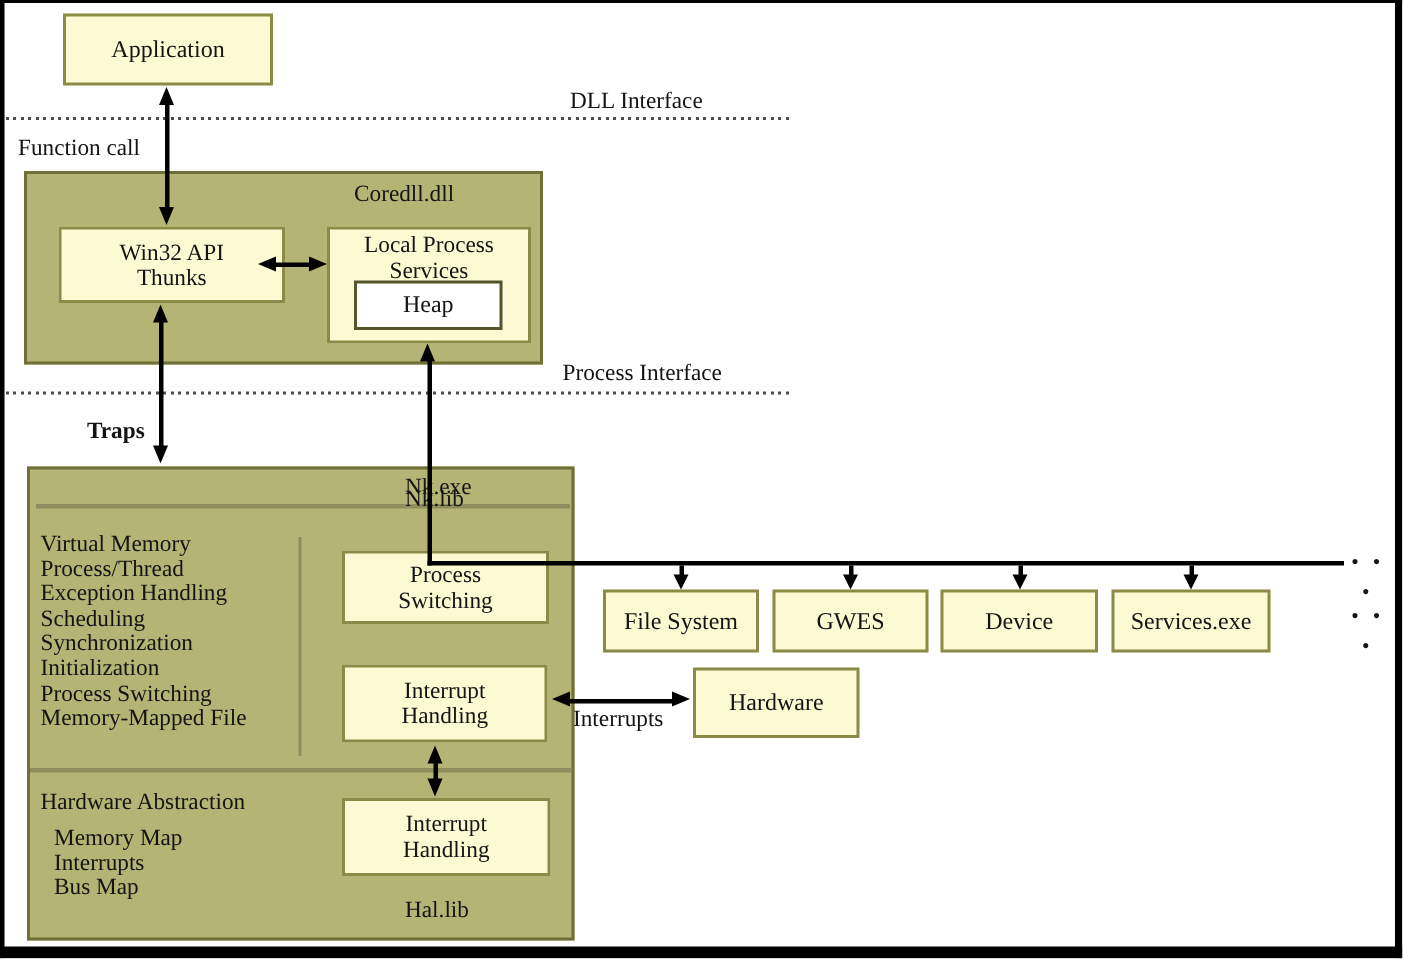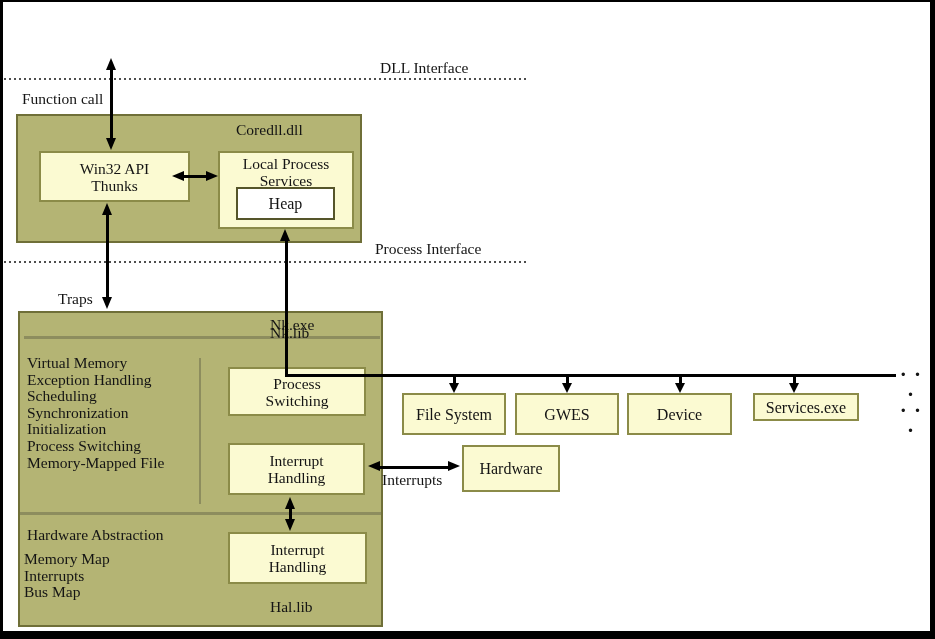--- a/index.html
+++ b/index.html
@@ -34,71 +34,73 @@
     width:34px; height:20px; line-height:20px; text-align:center; }
 </style>
 </head>
 <body>
 
 <div id="canvas">
 
   <div class="dotted" style="left:4px;top:78px;width:524px;"></div>
   <div class="dotted" style="left:4px;top:261px;width:524px;"></div>
 
+  <div class="box-pale" style="left:42px;top:9px;width:140px;height:48px;font-size:16px;">Application</div>
   <div class="lbl lbl-r" style="left:380px;top:59px;width:150px;">DLL Interface</div>
-  <div class="lbl" style="left:22px;top:90px;">Function call</div>
+  <div class="lbl" style="left:12px;top:90px;">Function call</div>
 
   <div class="box-olive" style="left:16px;top:114px;width:346px;height:129px;"></div>
   <div class="lbl lbl-r" style="left:236px;top:121px;width:102px;">Coredll.dll</div>
   <div class="box-pale" style="left:39px;top:151px;width:151px;height:51px;">Win32 API
 Thunks</div>
   <div class="box-pale" style="left:218px;top:151px;width:136px;height:78px;align-items:flex-start;padding-top:2px;">Local Process
 Services</div>
   <div class="box-white" style="left:236px;top:187px;width:99px;height:33px;">Heap</div>
 
   <div class="lbl lbl-r" style="left:375px;top:240px;width:150px;">Process Interface</div>
-  <div class="lbl" style="left:58px;top:290px;">Traps</div>
+  <div class="lbl" style="left:58px;top:279px;font-weight:bold;">Traps</div>
 
   <div class="box-olive" style="left:18px;top:311px;width:365px;height:316px;"></div>
   <div class="lbl lbl-r" style="left:270px;top:316px;width:100px;">Nk.exe</div>
   <div class="divider" style="left:24px;top:336px;width:356px;height:3px;"></div>
   <div class="lbl lbl-r" style="left:270px;top:324px;width:98px;">Nk.lib</div>
 
   <div class="list" style="left:27px;top:355px;width:170px;">
     <div>Virtual Memory</div>
+    <div>Process/Thread</div>
     <div>Exception Handling</div>
     <div>Scheduling</div>
     <div>Synchronization</div>
     <div>Initialization</div>
     <div>Process Switching</div>
     <div>Memory-Mapped File</div>
   </div>
   <div class="divider" style="left:199px;top:358px;width:2px;height:146px;"></div>
 
   <div class="box-pale" style="left:228px;top:367px;width:138px;height:49px;">Process
 Switching</div>
   <div class="box-pale" style="left:228px;top:443px;width:137px;height:52px;">Interrupt
 Handling</div>
 
   <div class="divider" style="left:20px;top:512px;width:361px;height:3px;"></div>
   <div class="lbl" style="left:27px;top:526px;">Hardware Abstraction</div>
-  <div class="list" style="left:24px;top:551px;width:150px;">
+  <div class="list" style="left:36px;top:551px;width:150px;">
     <div>Memory Map</div>
     <div>Interrupts</div>
     <div>Bus Map</div>
   </div>
   <div class="box-pale" style="left:228px;top:532px;width:139px;height:52px;">Interrupt
 Handling</div>
   <div class="lbl lbl-r" style="left:270px;top:598px;width:97px;">Hal.lib</div>
 
   <div class="box-pale" style="left:402px;top:393px;width:104px;height:42px;font-size:16px;text-align:center;">File System</div>
   <div class="box-pale" style="left:515px;top:393px;width:104px;height:42px;font-size:16px;">GWES</div>
   <div class="box-pale" style="left:627px;top:393px;width:105px;height:42px;font-size:16px;">Device</div>
-  <div class="box-pale" style="left:741px;top:393px;width:106px;height:28px;font-size:16px;margin-left:12px;">Services.exe</div>
-  <div class="box-pale" style="left:462px;top:445px;width:98px;height:47px;font-size:16px;">Hardware</div>
+  <div class="box-pale" style="left:741px;top:393px;width:106px;height:42px;font-size:16px;">Services.exe</div>
+  <div class="box-pale" style="left:462px;top:445px;width:111px;height:47px;font-size:16px;">Hardware</div>
 
   <div class="ellipsis" style="left:894px;top:364px;">· · ·</div>
   <div class="ellipsis" style="left:894px;top:400px;">· · ·</div>
 
   <div class="lbl" style="left:382px;top:471px;">Interrupts</div>
 
   <div class="tri tri-up" style="left:106px;top:58px;"></div>
   <div class="vline" style="left:110px;top:68px;height:72px;"></div>
   <div class="tri tri-down" style="left:106px;top:138px;"></div>
 

